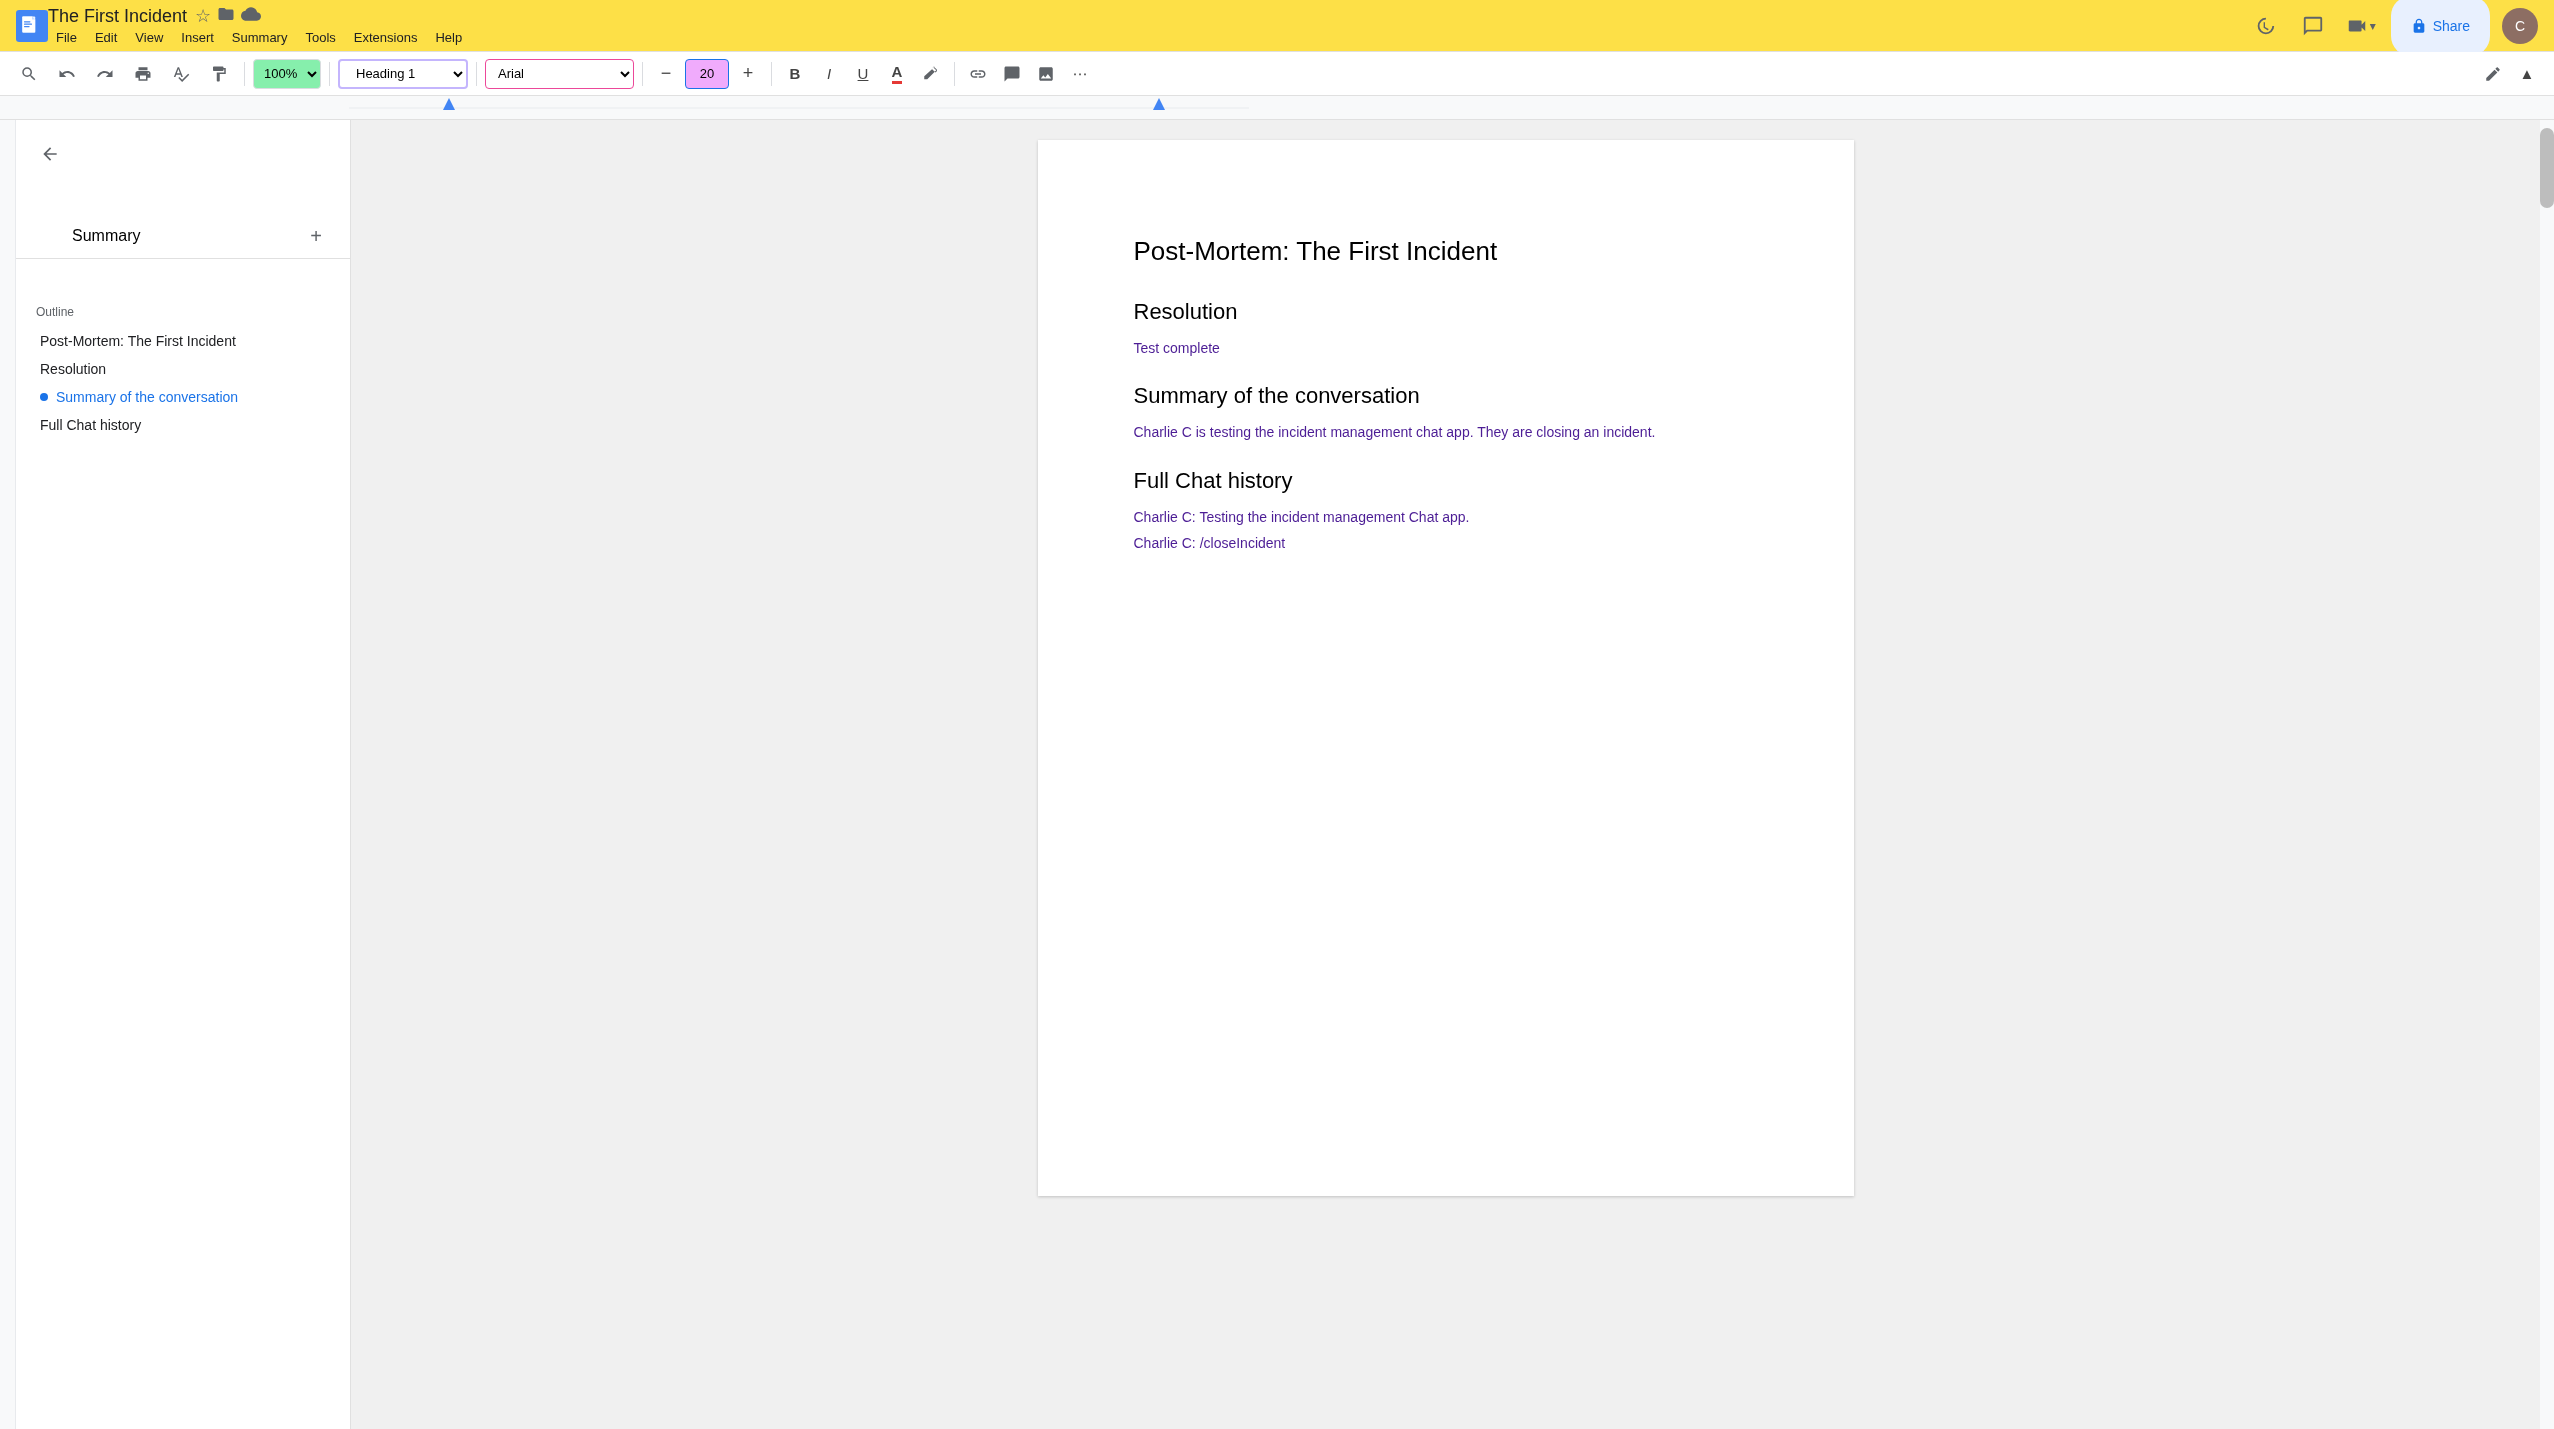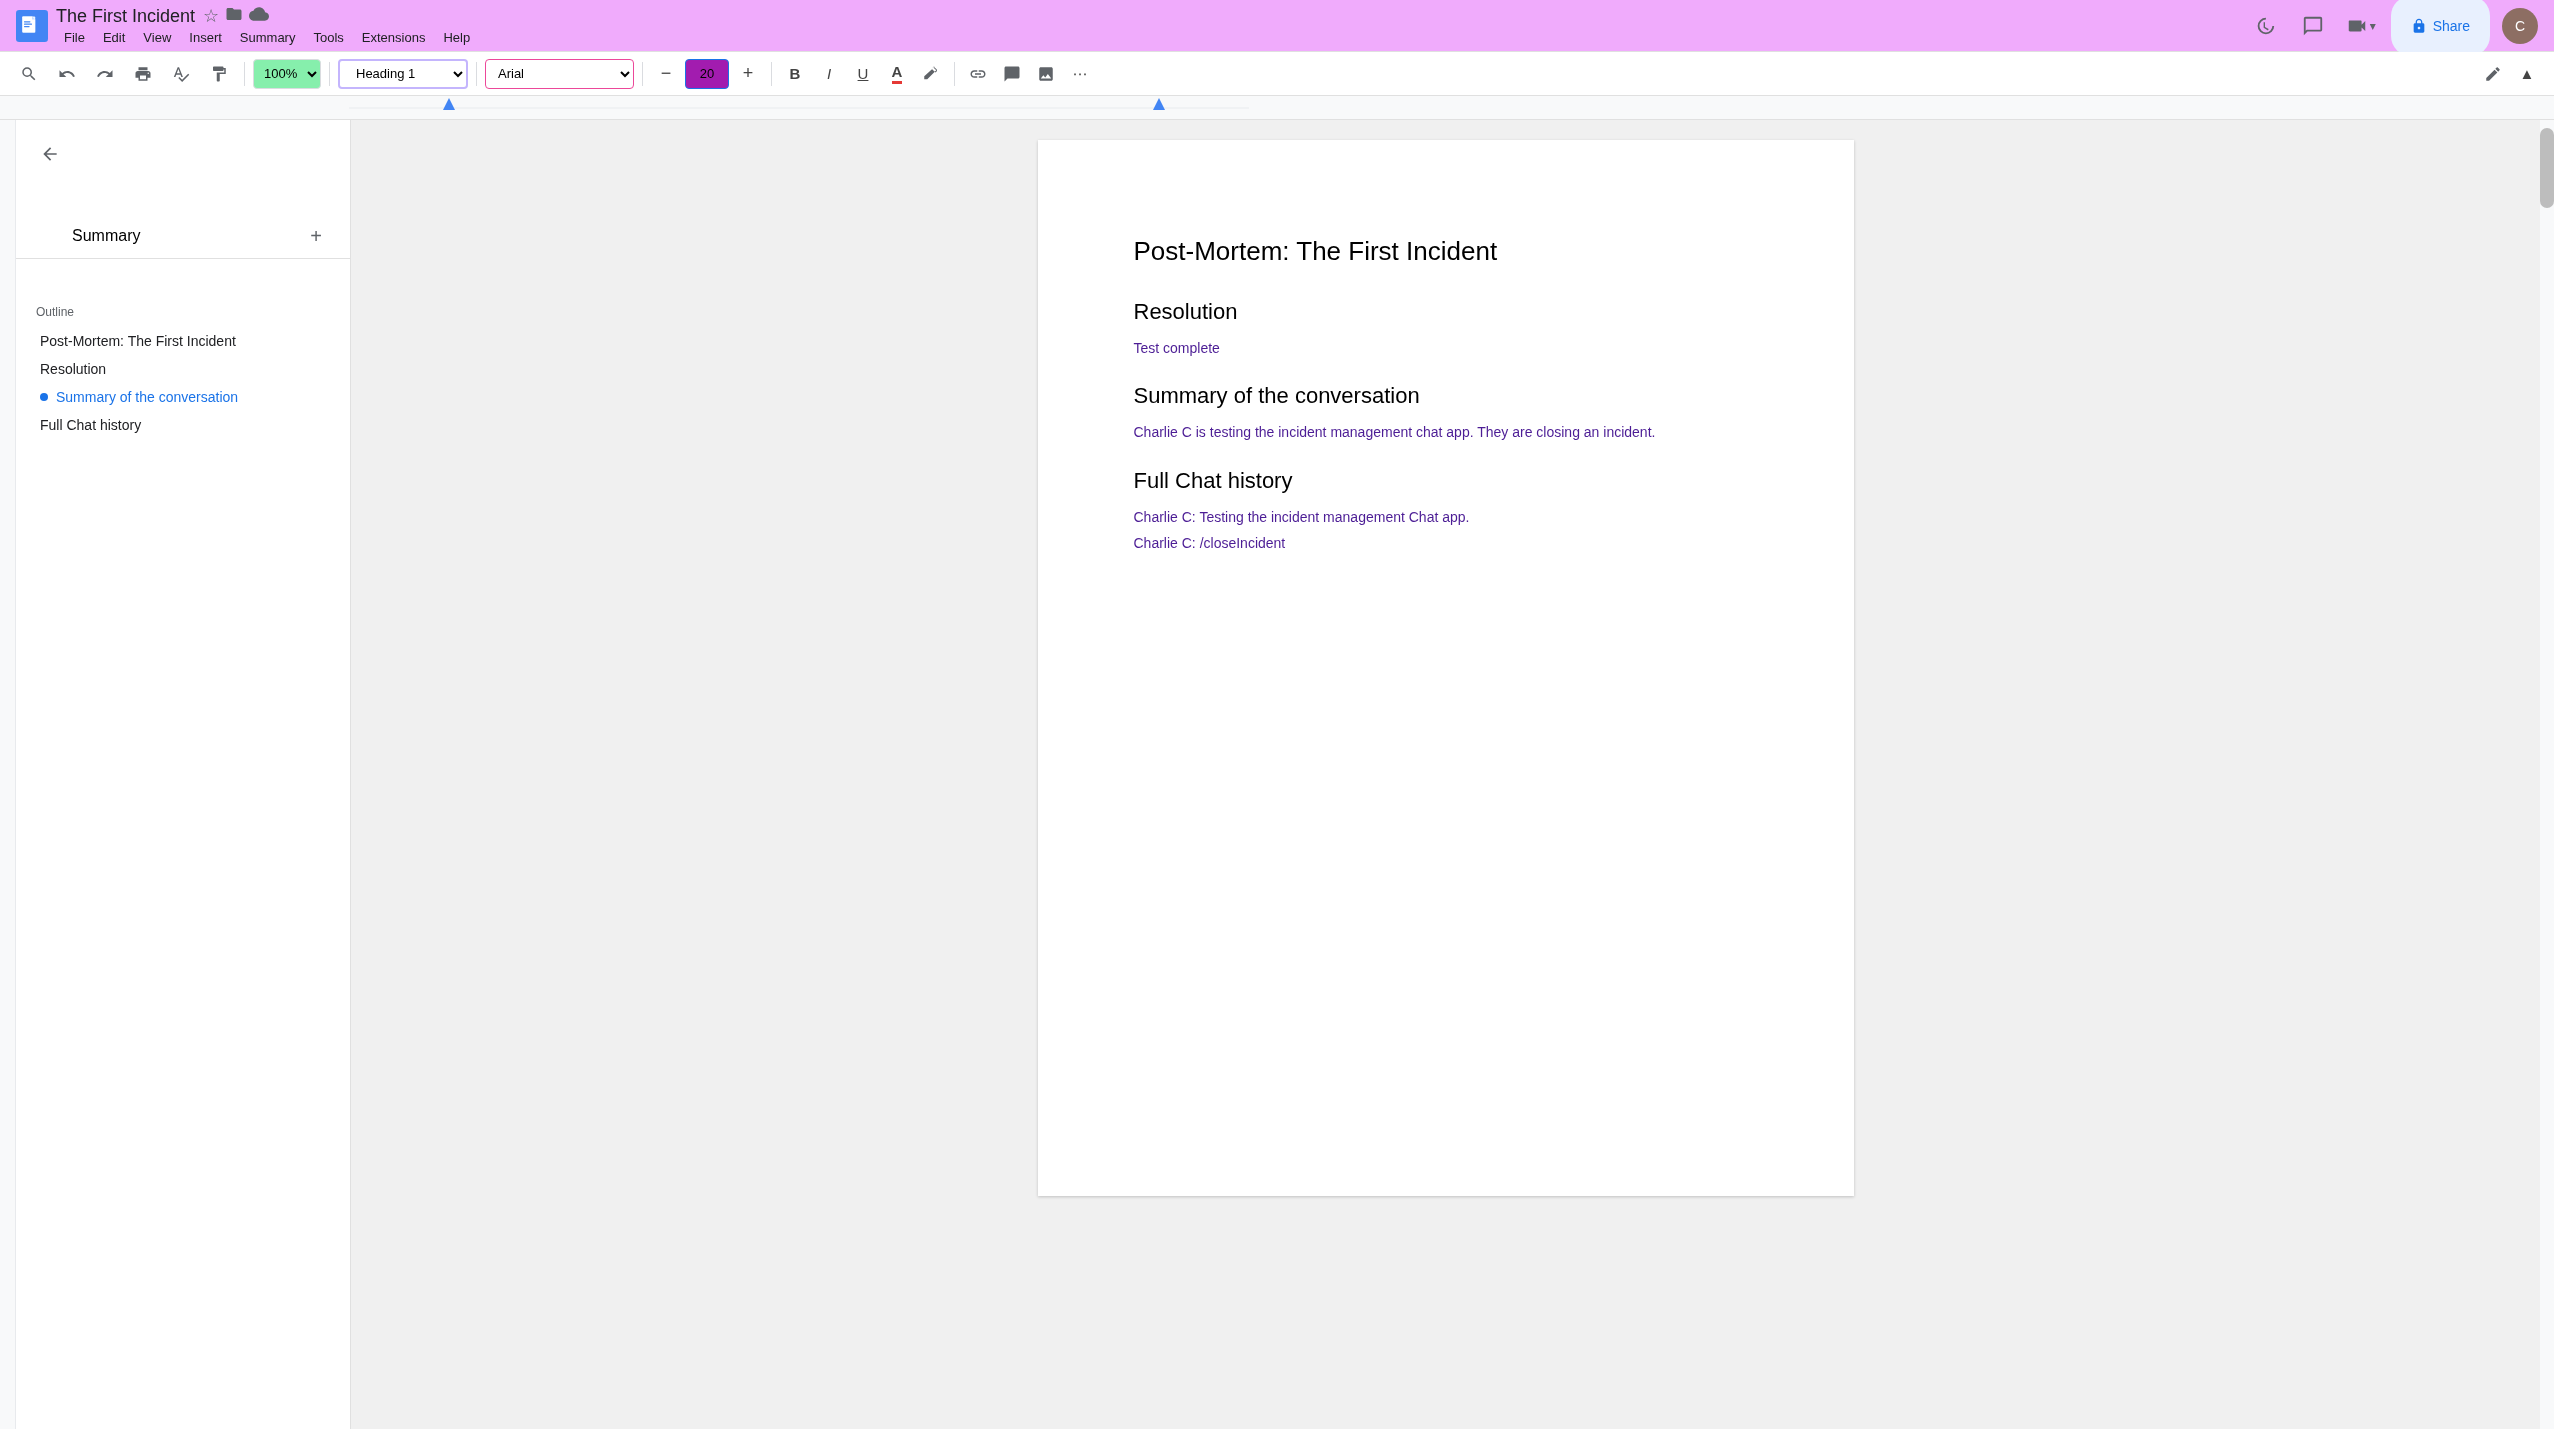--- a/index.html
+++ b/index.html
@@ -3,24 +3,23 @@
   <meta charset="utf-8">
   <style>
     * { box-sizing: border-box; margin: 0; padding: 0; }
     body { font-family: Arial, sans-serif; background: #f0f0f0; height: 100vh; overflow: hidden; display: flex; flex-direction: column; }
 
     
     .title-bar {
       display: flex;
       align-items: center;
       padding: 6px 16px;
-      background: #f0abfc;
+      background: #fde047;
       height: 52px;
       border-bottom: 1px solid #e0e0e0;
-      gap: 8px;
     }
     .doc-icon {
       width: 32px;
       height: 32px;
       flex-shrink: 0;
     }
     .title-section {
       display: flex;
       flex-direction: column;
       flex: 1;
@@ -154,21 +153,21 @@
       cursor: pointer;
     }
     .font-size-input {
       border: 1px solid #1a73e8;
       border-radius: 4px;
       padding: 2px 6px;
       font-size: 13px;
       height: 30px;
       width: 44px;
       text-align: center;
-      background: #a21caf;
+      background: #f0abfc;
     }
     .format-btn {
       height: 30px;
       width: 30px;
       border: none;
       background: transparent;
       border-radius: 4px;
       cursor: pointer;
       display: flex;
       align-items: center;

